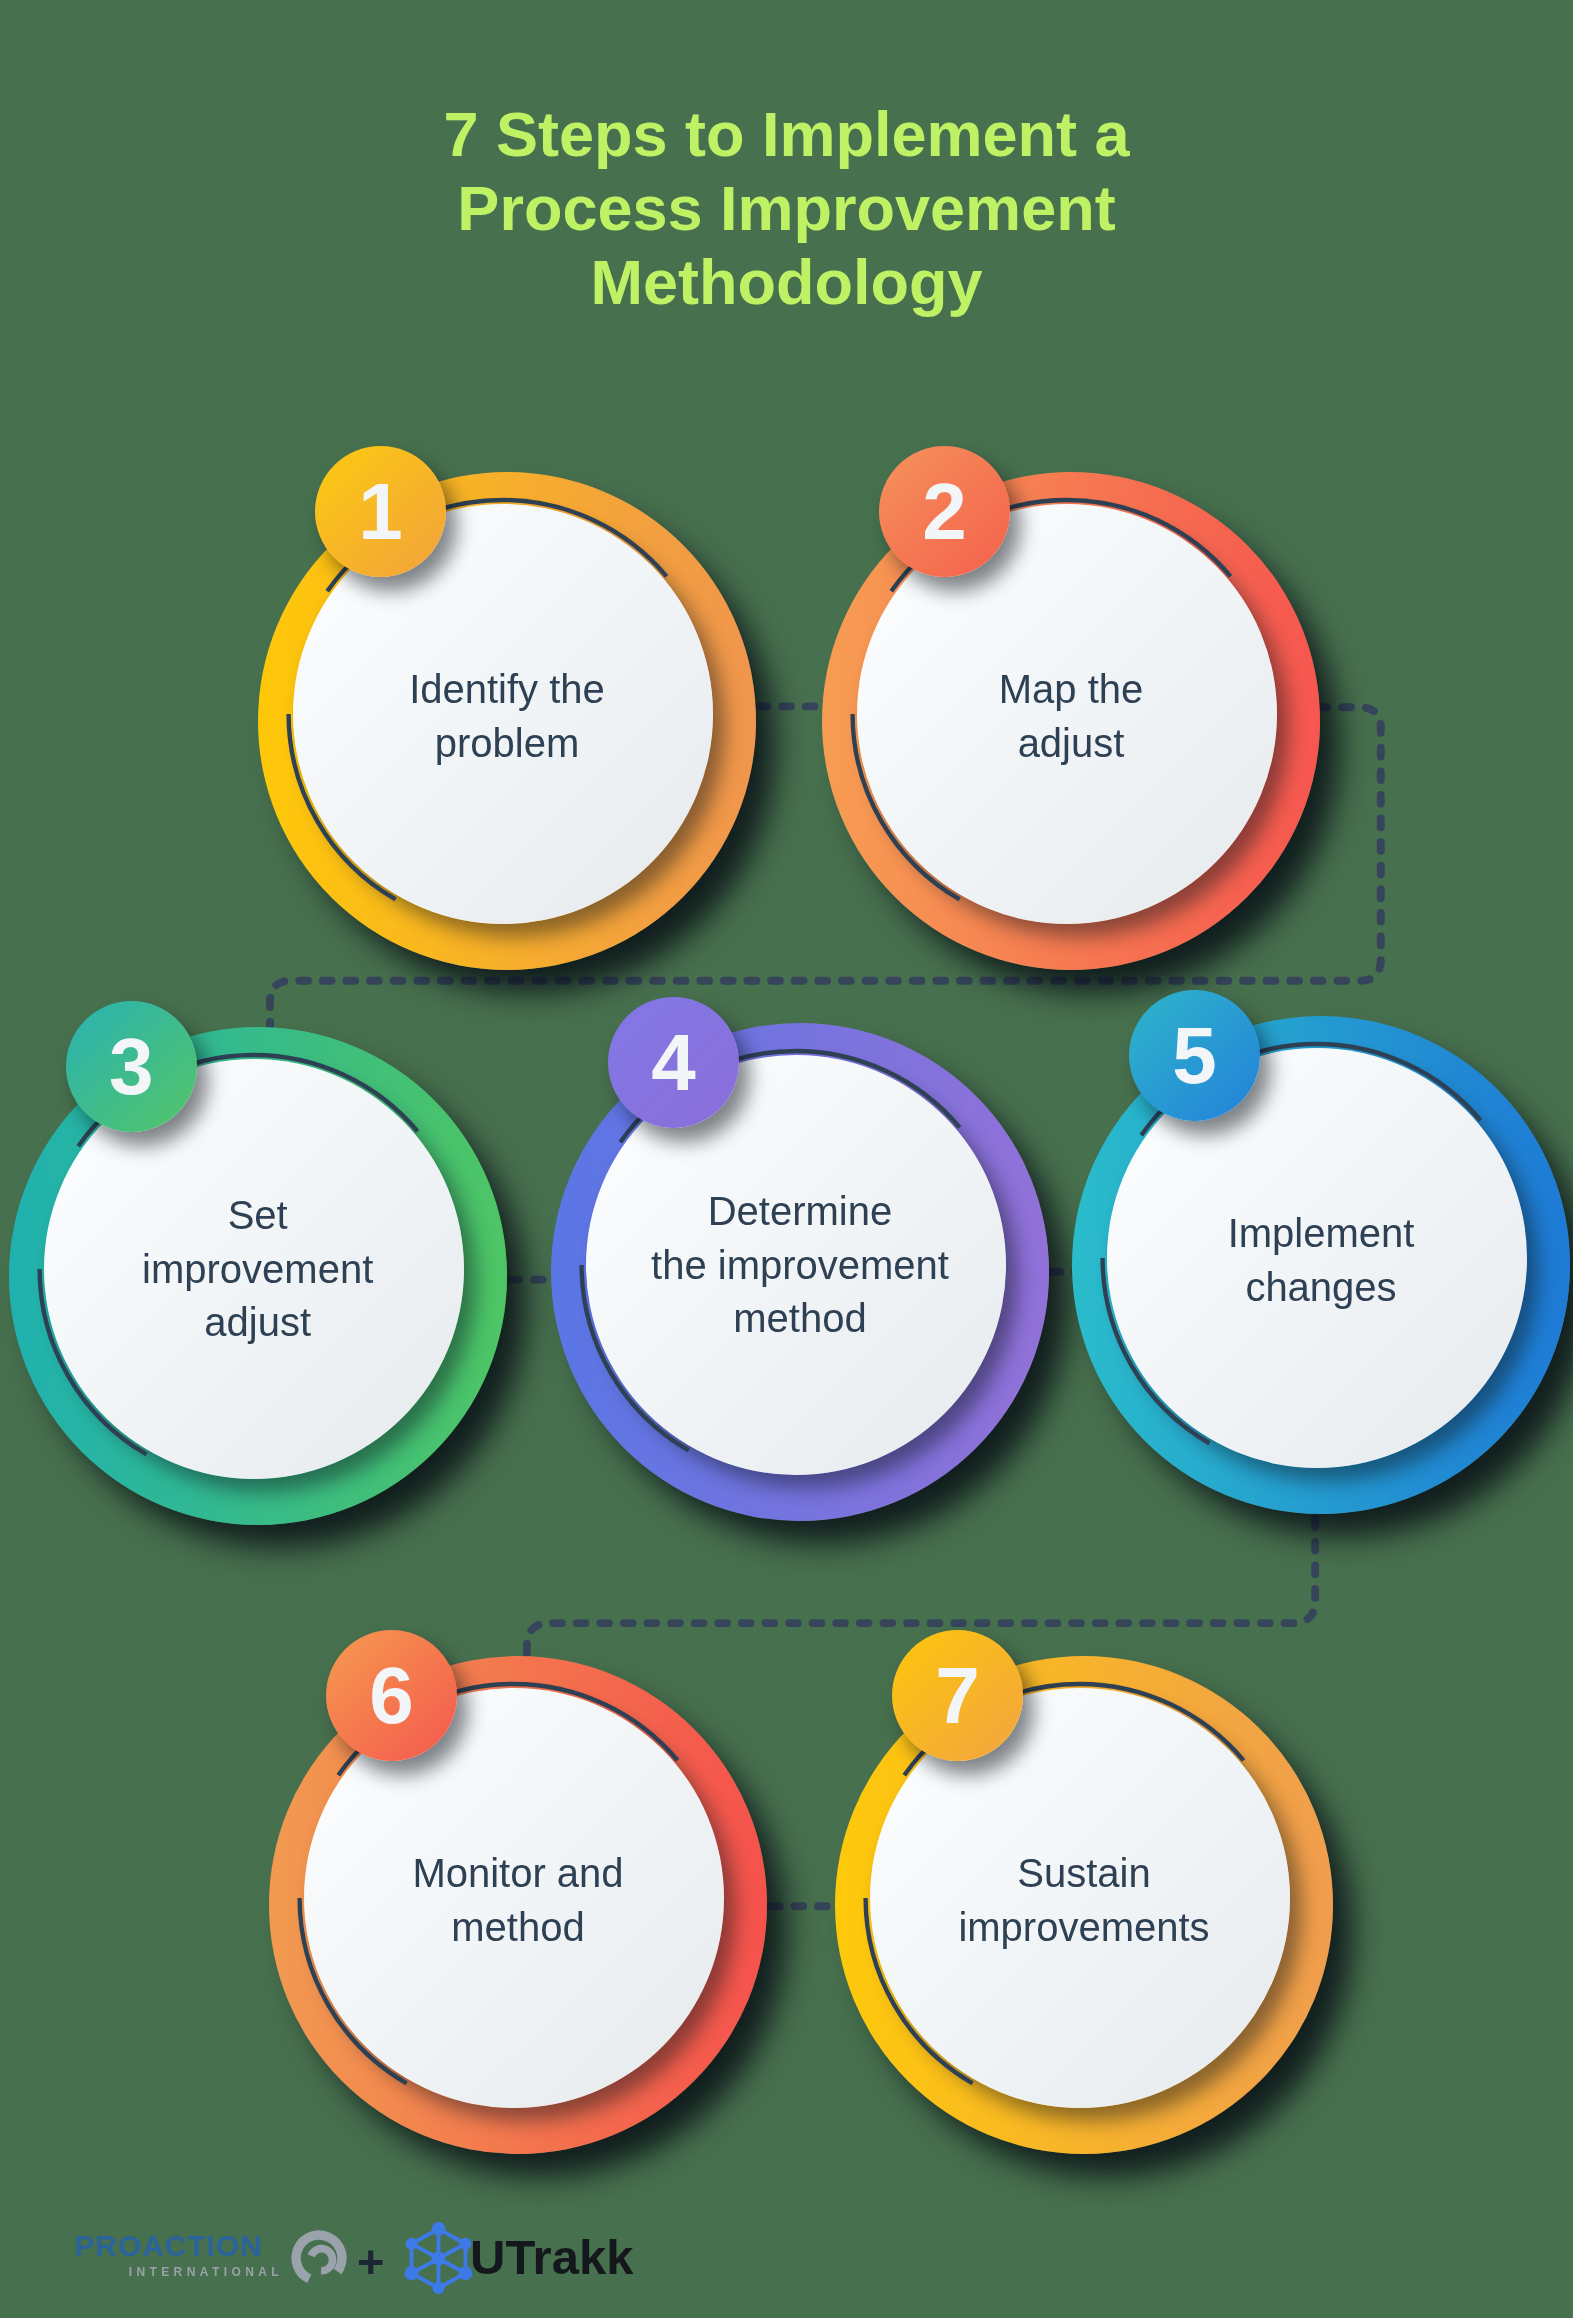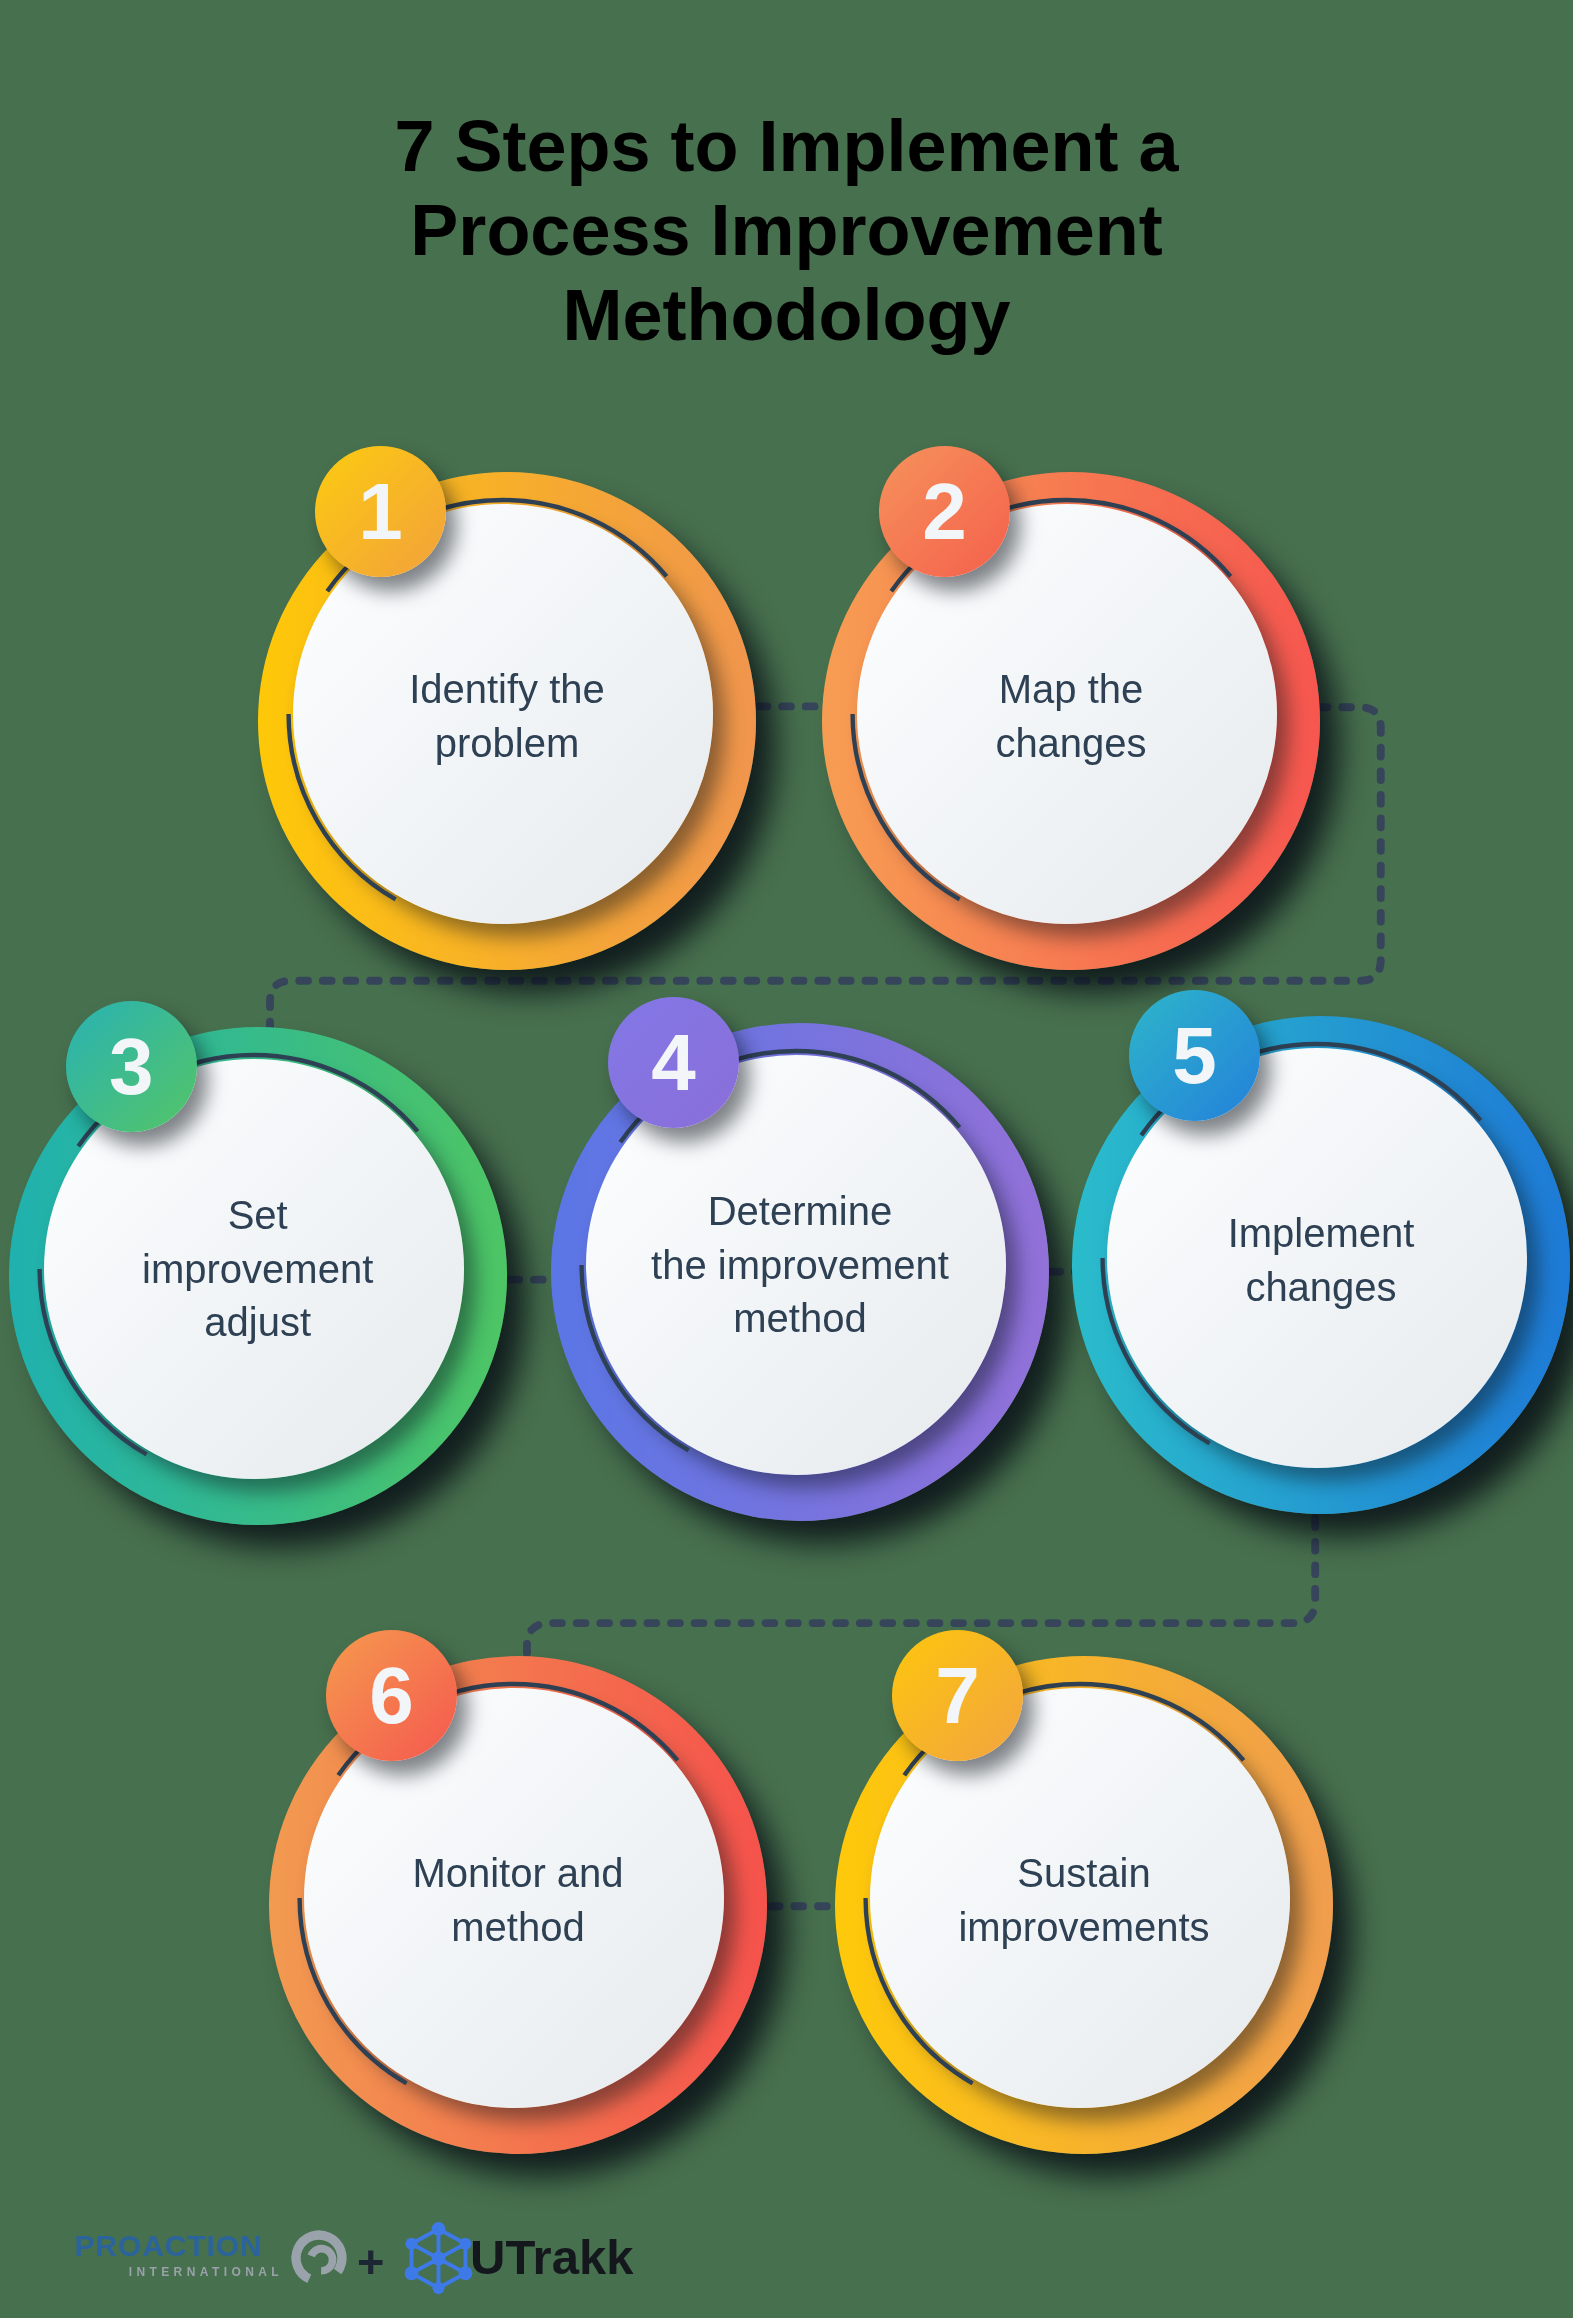--- a/index.html
+++ b/index.html
@@ -3,22 +3,22 @@
 <meta charset="utf-8">
 <style>
   html,body{margin:0;padding:0;background:#47704E;}
   .canvas{
     position:relative;width:1573px;height:2319px;overflow:hidden;
     background:#47704E;font-family:"Liberation Sans",sans-serif;
   }
   
   .title{
     position:absolute;left:0;right:0;top:56px;
-    text-align:center;font-size:72px;font-weight:bold;line-height:1.17;
-    color:#000000;white-space:pre-line;letter-spacing:0;
+    text-align:center;font-size:63px;font-weight:bold;line-height:1.17;
+    color:#bef264;white-space:pre-line;letter-spacing:0;
   }
   
   svg.connectors{position:absolute;left:0;top:0;}
   .connector{
     fill:none;stroke:#36455A;stroke-width:9;
     stroke-dasharray:10 17;stroke-linecap:round;
   }
   
   .step{position:absolute;width:498px;height:498px;}
   .ring{
@@ -101,21 +101,21 @@
   <div class="step" style="left: 822px; top: 472px; --rf: #F79D53; --rt: #F6564F; --bf: #F6925B; --bt: #F4604C;">
     <div class="ring"></div>
     <div class="inner"></div>
     <svg class="arc" viewBox="0 0 570 570">
         <circle cx="280" cy="277" r="245" pathLength="360"></circle>
       </svg>
     <div class="badge">
         <span class="num">2</span>
       </div>
     <div class="label">Map the
-changes</div>
+adjust</div>
   </div>
 
   <div class="step" style="left: 8.7px; top: 1027px; --rf: #1FB1AF; --rt: #4EC564; --bf: #29B2B4; --bt: #54C566;">
     <div class="ring"></div>
     <div class="inner"></div>
     <svg class="arc" viewBox="0 0 570 570">
         <circle cx="280" cy="277" r="245" pathLength="360"></circle>
       </svg>
     <div class="badge">
         <span class="num">3</span>

